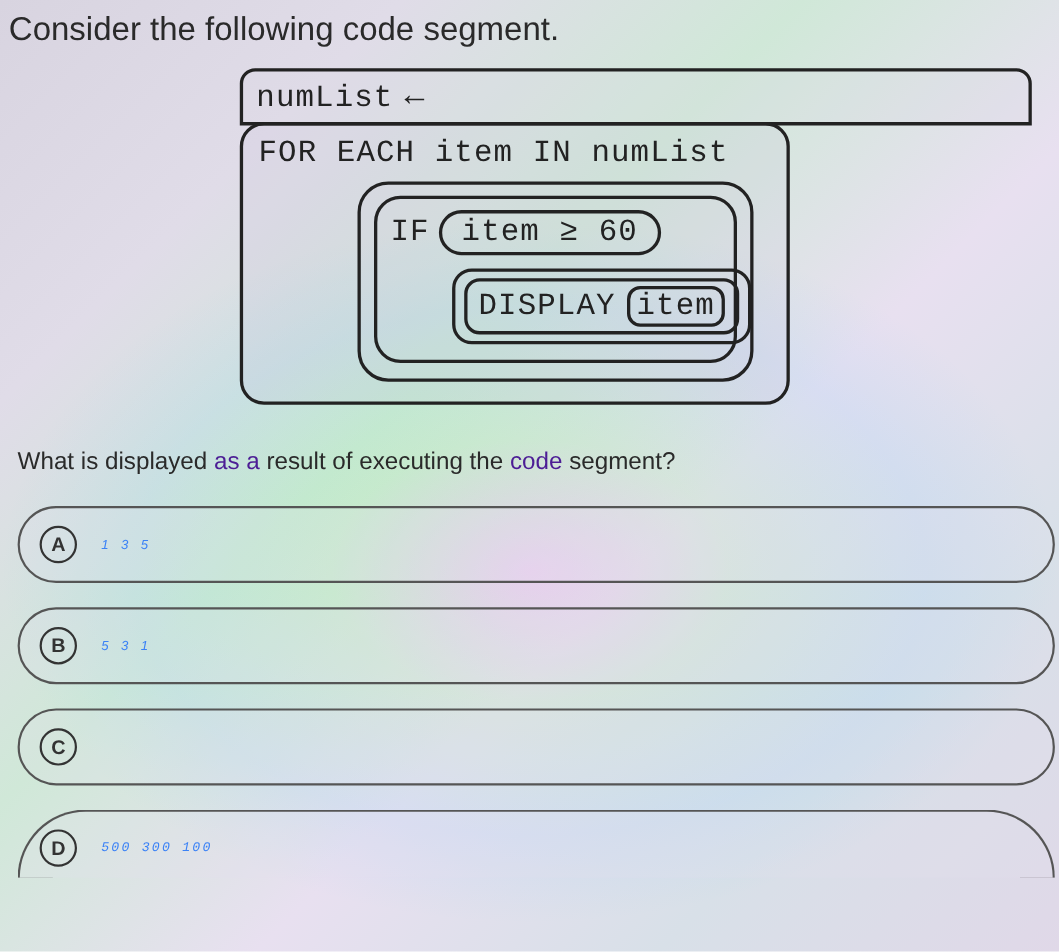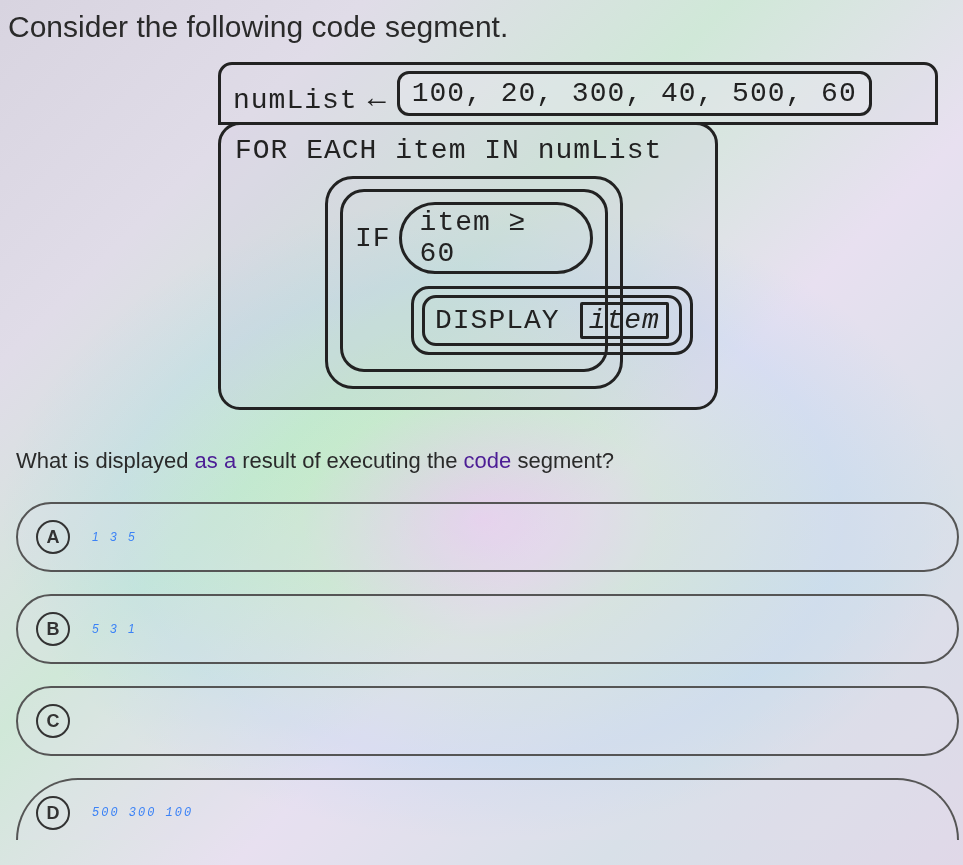--- a/index.html
+++ b/index.html
@@ -38,21 +38,21 @@
     margin-top: -3px;
     width: 500px;
     background: rgba(200,190,220,0.15);
   }
   .for-text { margin-bottom: 10px; }
   .inner-wrap {
     margin-left: 90px;
     border: 3px solid #222;
     border-radius: 28px;
     padding: 10px 12px 14px 12px;
-    width: 298px;
+    width: 360px;
     background: rgba(220,210,230,0.1);
   }
   .inner-wrap2 {
     border: 3px solid #222;
     border-radius: 24px;
     padding: 10px 12px 14px 12px;
   }
   .if-row { display: flex; align-items: center; gap: 8px; margin-bottom: 12px; }
   .oval {
     border: 3px solid #222;
@@ -65,27 +65,26 @@
     border-radius: 18px;
     padding: 6px 8px;
     display: inline-block;
   }
   .display-inner {
     border: 3px solid #222;
     border-radius: 14px;
     padding: 4px 10px;
     display: flex;
     align-items: center;
-    gap: 20px;
+    gap: 10px;
   }
   .item-box {
     border: 3px solid #222;
-    border-radius: 2px;
+    border-radius: 12px;
     padding: 0 6px;
-    font-style: italic;
   }
   .question-text { font-size: 22px; color: #2a2a2a; margin: 38px 0 28px 8px; }
   .question-text .hl { color: #4c1d95; }
   .answers { padding: 0 4px 0 8px; }
   .answer {
     border: 2px solid #555;
     border-radius: 999px;
     padding: 16px 18px;
     margin-bottom: 22px;
     display: flex;
@@ -113,21 +112,20 @@
 
 <div class="content">
   <p class="prompt-text">Consider the following code segment.</p>
 
   <div class="code-area">
     <div class="assign-row">
       <div class="outer-block" style="border:none;padding:0;margin:0;width:auto;background:none;">
         <div class="assign-row" style="border:3px solid #222;border-radius:14px;border-bottom-left-radius:0;border-bottom-right-radius:0;padding:6px 12px;background:rgba(220,215,230,0.2);width:720px;">
           <span class="mono">numList</span>
           <span class="mono arrow">←</span>
-          <span class="mono list-box">100, 20, 300, 40, 500, 60</span>
         </div>
         <div class="outer-block">
           <div class="mono for-text">FOR EACH item IN numList</div>
           <div class="inner-wrap">
             <div class="inner-wrap2">
               <div class="if-row">
                 <span class="mono">IF</span>
                 <span class="mono oval">item ≥ 60</span>
               </div>
               <div class="display-wrap">

